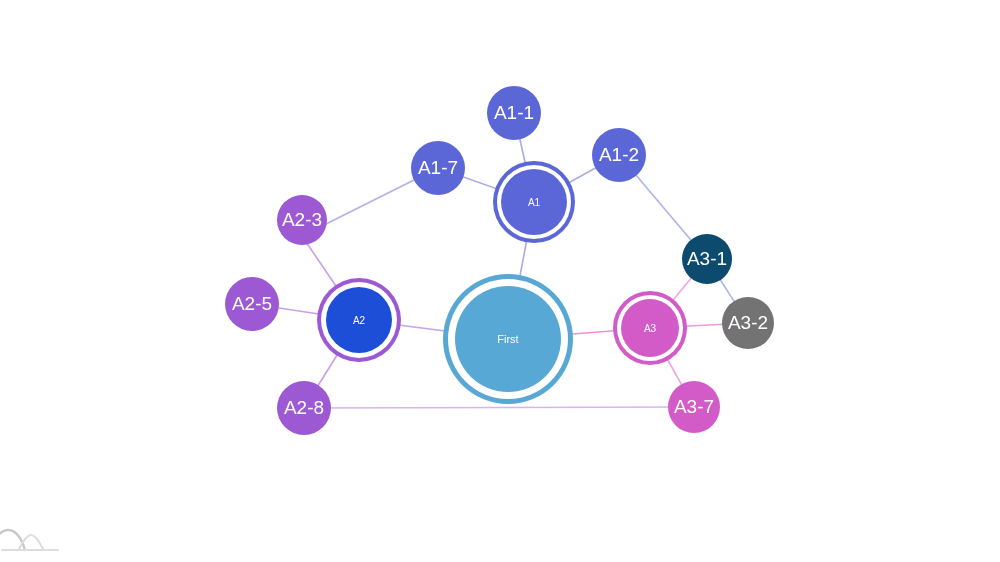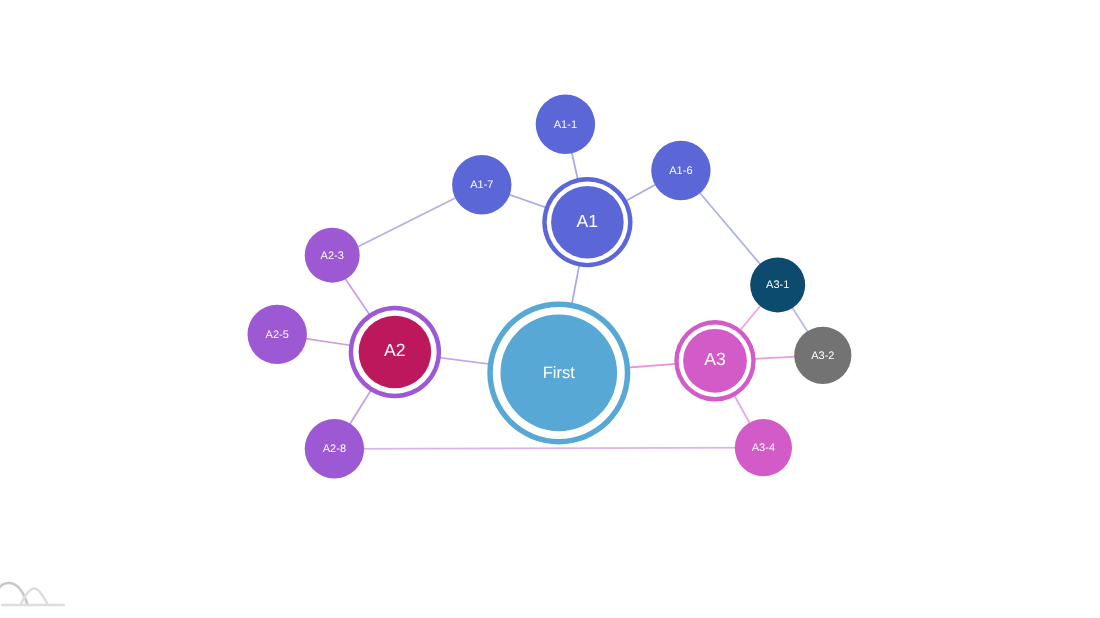--- a/index.html
+++ b/index.html
@@ -28,23 +28,23 @@
     border-radius: 50%;
     display: flex;
     align-items: center;
     justify-content: center;
     color: #ffffff;
     cursor: pointer;
     user-select: none;
     box-sizing: border-box;
     text-align: center;
   }
-  .node.root  { font-size: 15px; }
-  .node.branch{ font-size: 16px; }
-  .node.leaf  { font-size: 10px; }
+  .node.root  { font-size: 11px; }
+  .node.branch{ font-size: 10px; }
+  .node.leaf  { font-size: 19px; }
   .watermark {
     position: absolute;
     left: 0;
     top: 527px;
     width: 70px;
     height: 30px;
   }
 </style>
 </head>
 <body>
@@ -68,52 +68,52 @@
       <line x1="650" y1="328" x2="694" y2="407" stroke="#f0a5e0" stroke-width="1.6"></line>
       <line x1="304" y1="408" x2="694" y2="407" stroke="#d5b5f0" stroke-width="1.6"></line>
     </svg>
   <div id="nodes">
       <div class="node root" style="left: 455px; top: 286px; width: 106px; height: 106px; background: rgb(87, 168, 212); box-shadow: rgb(255, 255, 255) 0px 0px 0px 7px, rgb(87, 168, 212) 0px 0px 0px 12px;">
         <span>First</span>
       </div>
       <div class="node branch" style="left: 501px; top: 169px; width: 66px; height: 66px; background: rgb(91, 103, 215); box-shadow: rgb(255, 255, 255) 0px 0px 0px 4px, rgb(91, 103, 215) 0px 0px 0px 8px;">
         <span>A1</span>
       </div>
-      <div class="node branch" style="left: 326px; top: 287px; width: 66px; height: 66px; background: #be185d; box-shadow: rgb(255, 255, 255) 0px 0px 0px 5px, rgb(156, 89, 211) 0px 0px 0px 9px;">
+      <div class="node branch" style="left: 326px; top: 287px; width: 66px; height: 66px; background: #1d4ed8; box-shadow: rgb(255, 255, 255) 0px 0px 0px 5px, rgb(156, 89, 211) 0px 0px 0px 9px;">
         <span>A2</span>
       </div>
       <div class="node branch" style="left: 621px; top: 299px; width: 58px; height: 58px; background: rgb(211, 91, 199); box-shadow: rgb(255, 255, 255) 0px 0px 0px 4px, rgb(211, 91, 199) 0px 0px 0px 8px;">
         <span>A3</span>
       </div>
       <div class="node leaf" style="left: 487px; top: 86px; width: 54px; height: 54px; background: rgb(91, 103, 215);">
         <span>A1-1</span>
       </div>
       <div class="node leaf" style="left: 411px; top: 141px; width: 54px; height: 54px; background: rgb(91, 103, 215);">
         <span>A1-7</span>
       </div>
       <div class="node leaf" style="left: 592px; top: 128px; width: 54px; height: 54px; background: rgb(91, 103, 215);">
-        <span>A1-6</span>
+        <span>A1-2</span>
       </div>
       <div class="node leaf" style="left: 277px; top: 381px; width: 54px; height: 54px; background: rgb(156, 89, 211);">
         <span>A2-8</span>
       </div>
       <div class="node leaf" style="left: 225px; top: 277px; width: 54px; height: 54px; background: rgb(156, 89, 211);">
         <span>A2-5</span>
       </div>
-      <div class="node leaf" style="left: 277px; top: 207px; width: 50px; height: 50px; background: rgb(156, 89, 211);">
+      <div class="node leaf" style="left: 277px; top: 195px; width: 50px; height: 50px; background: rgb(156, 89, 211);">
         <span>A2-3</span>
       </div>
       <div class="node leaf" style="left: 682px; top: 234px; width: 50px; height: 50px; background: #0c4a6e;">
         <span>A3-1</span>
       </div>
       <div class="node leaf" style="left: 722px; top: 297px; width: 52px; height: 52px; background: #737373;">
         <span>A3-2</span>
       </div>
       <div class="node leaf" style="left: 668px; top: 381px; width: 52px; height: 52px; background: rgb(211, 91, 199);">
-        <span>A3-4</span>
+        <span>A3-7</span>
       </div>
     </div>
   <svg class="watermark" viewBox="0 0 70 30">
     <path id="wm-large" d="M -8 23 Q -3 3, 8 3 Q 19 3, 25 23" fill="none" stroke-width="2.4" stroke-linecap="round" stroke="#c9c9c9"></path>
     <path id="wm-small" d="M 19 22 Q 26 8, 31 8 Q 36 8, 43 22" fill="none" stroke-width="2.2" stroke-linecap="round" stroke="#dddddd"></path>
     <path id="wm-base" d="M 2 23 L 58 23" fill="none" stroke-width="2.2" stroke-linecap="round" stroke="#dddddd"></path>
   </svg>
 </div>
 
 </body></html>

